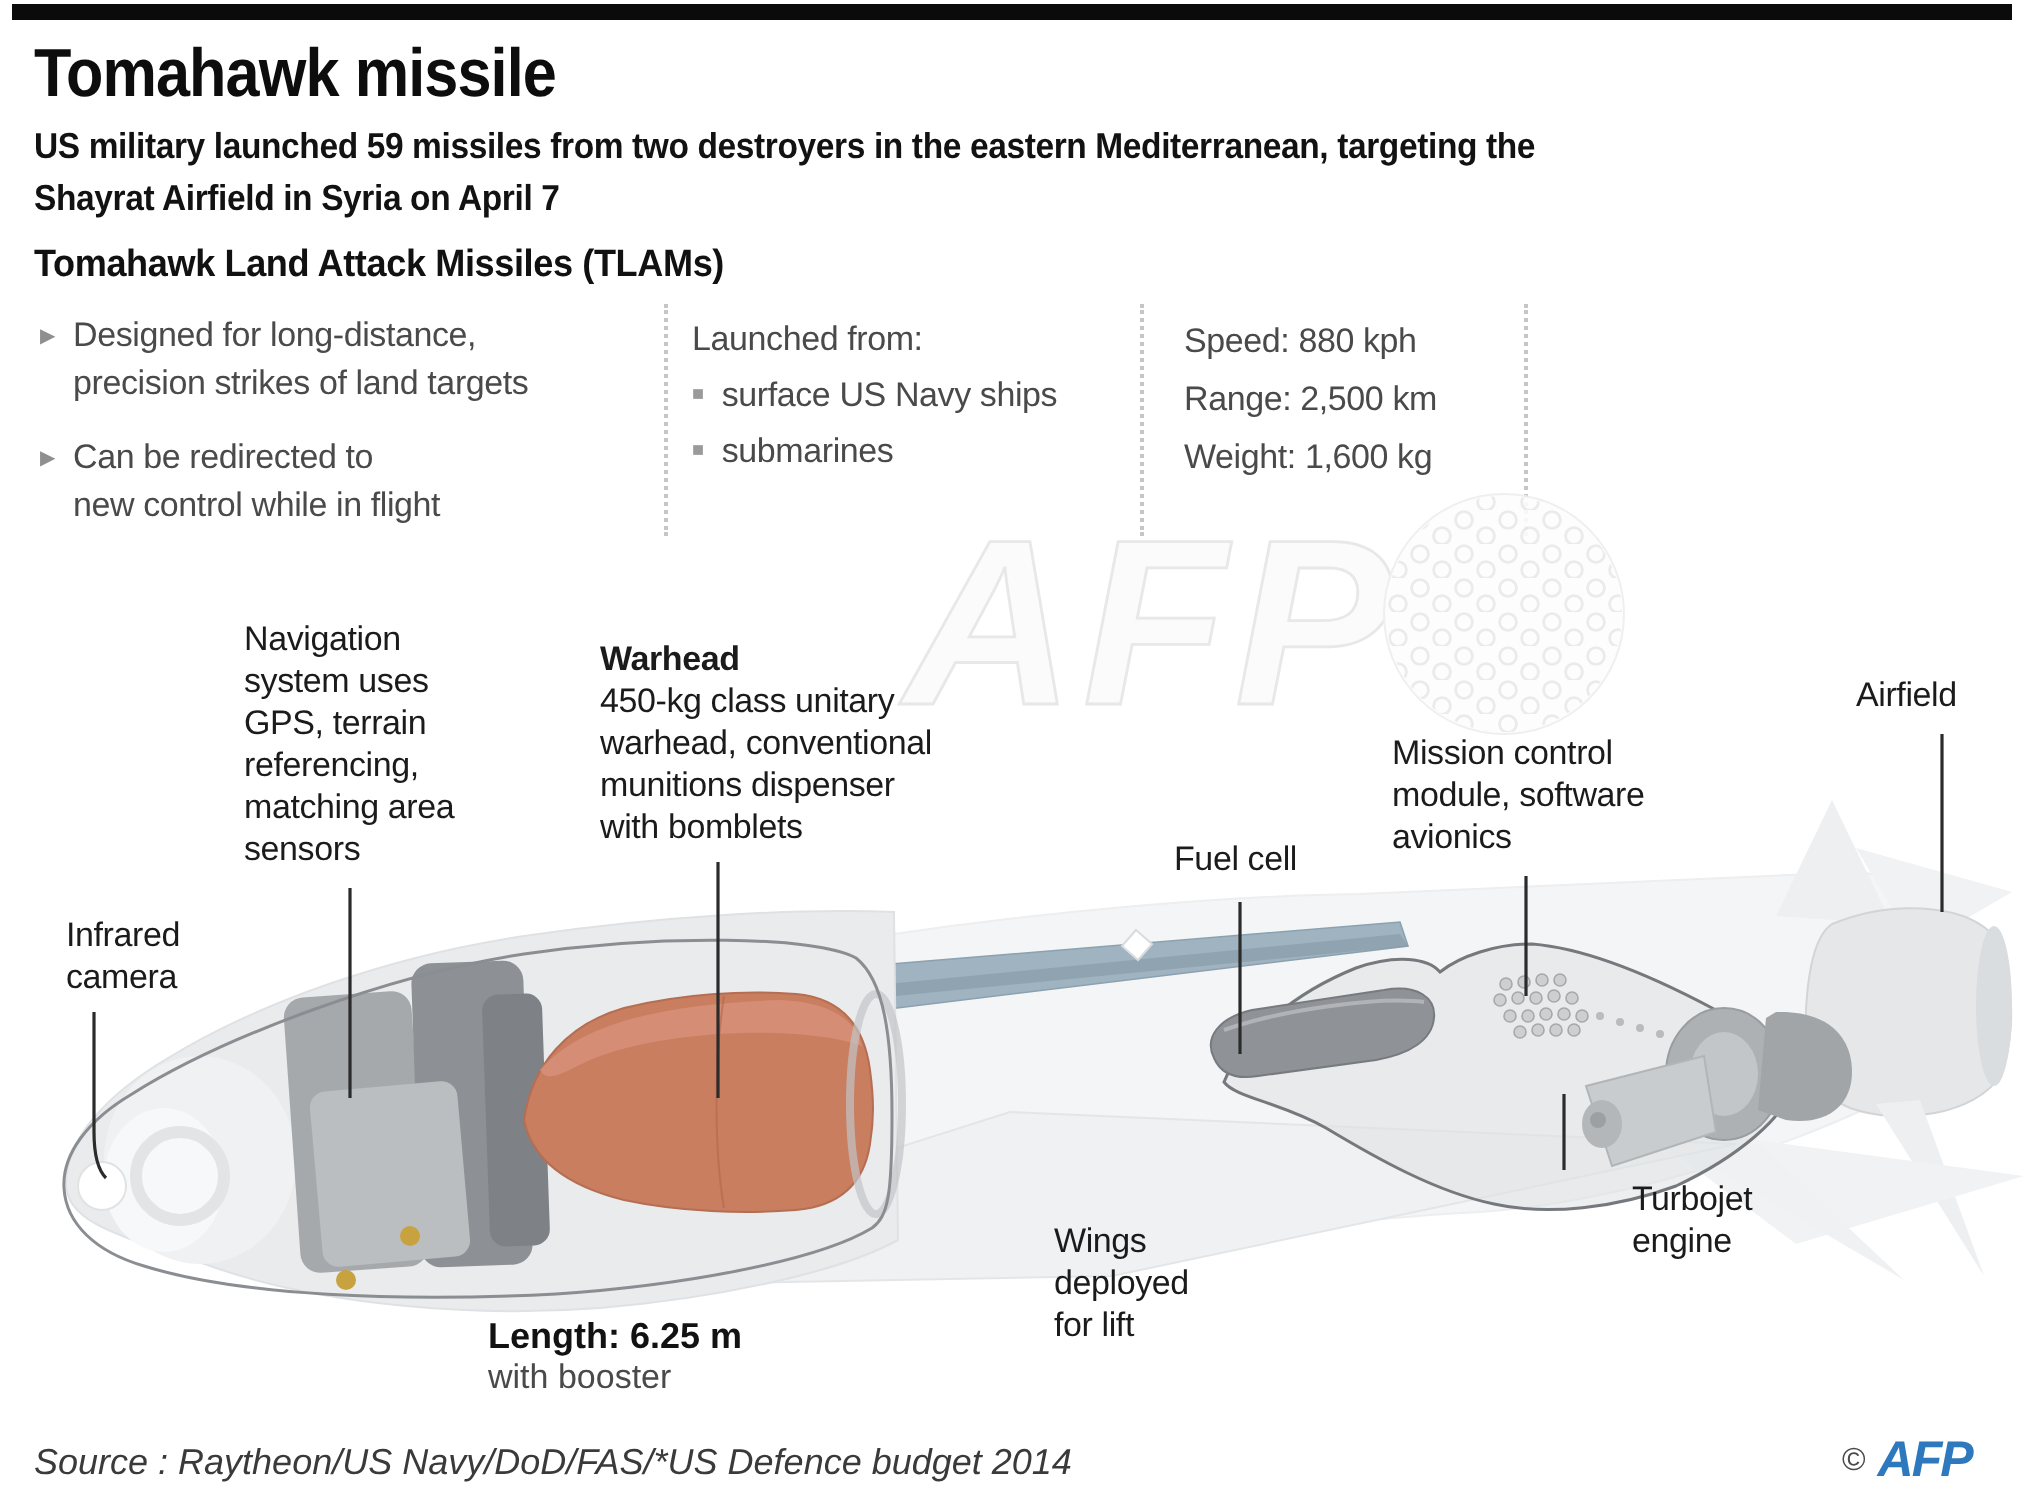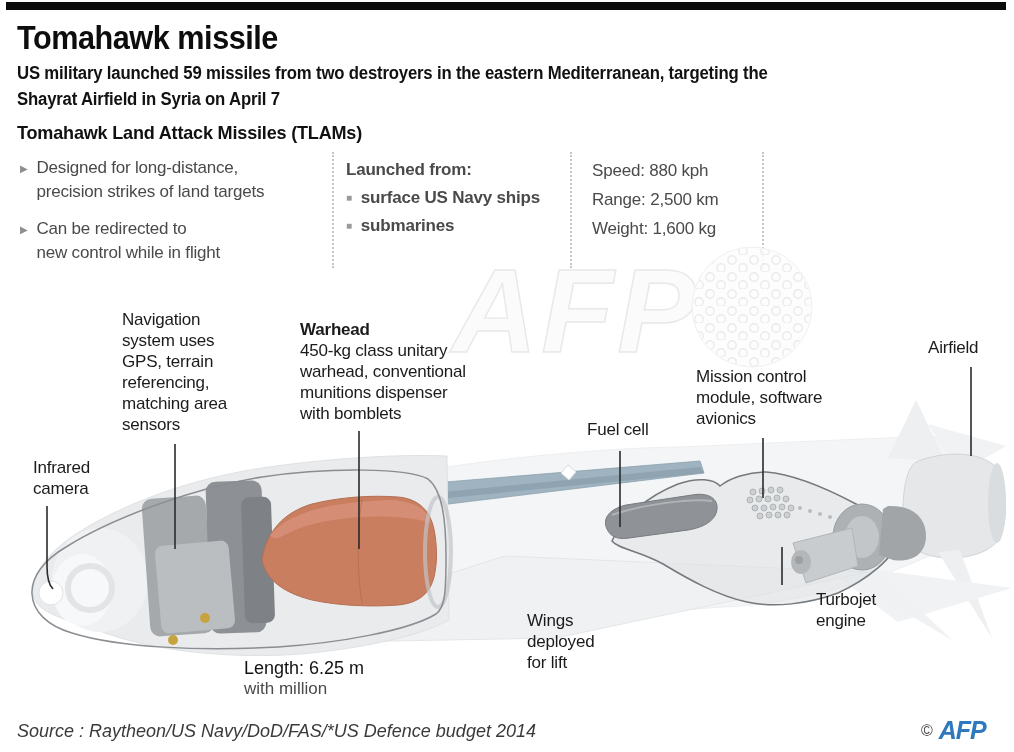--- a/index.html
+++ b/index.html
@@ -18,21 +18,21 @@
   .facts{font-size:17px;color:#4a4a4a;letter-spacing:-.2px;}
   .bullet-item{display:flex;margin-bottom:13px;line-height:24px;}
   .tri{color:#8f8f8f;font-size:10px;line-height:24px;margin-right:9px;margin-top:1px;}
   .sq{color:#9a9a9a;font-size:10px;line-height:28px;margin-right:9px;}
   .lf-item{display:flex;line-height:28px;}
   .spec-line{line-height:29px;white-space:nowrap;}
   .dotsep{width:0;border-left:2px dotted #c6c6c6;height:116px;top:152px;}
   .lbl{font-size:17px;line-height:21px;color:#1b1b1b;white-space:pre-line;letter-spacing:-.2px;}
   .lbl-bold{font-weight:700;}
   .lbl-center{text-align:left;}
-  .length-main{font-size:18px;font-weight:400;color:#121212;white-space:nowrap;}
+  .length-main{font-size:18px;font-weight:700;color:#121212;white-space:nowrap;}
   .length-sub{font-size:17px;color:#4a4a4a;white-space:nowrap;}
   .source{left:17px;top:721px;font-size:18px;font-style:italic;color:#3a3a3a;white-space:nowrap;}
   .afplogo{left:921px;top:716px;display:flex;align-items:center;}
   .afplogo .c{font-size:16px;color:#4a4a4a;margin-right:6px;}
   .afplogo .afp{font-size:25px;font-weight:800;font-style:italic;color:#2e79bd;letter-spacing:-1px;}
   svg{position:absolute;left:0;top:0;}
 </style>
 </head>
 <body>
 
@@ -53,21 +53,21 @@
     </div>
     <div class="bullet-item">
       <span class="tri">▶</span>
       <span style="white-space:pre-line">Can be redirected to
 new control while in flight</span>
     </div>
   </div>
 
   <div class="abs dotsep" style="left:332px;"></div>
 
-  <div class="abs facts" style="left:346px;top:156px;width:215px;font-weight:bold;">
+  <div class="abs facts" style="left:346px;top:156px;width:215px;">
     <div class="spec-line" style="line-height:28px;">Launched from:</div>
     <div class="lf-item">
       <span class="sq">■</span>
       <span>surface US Navy ships</span>
     </div>
     <div class="lf-item">
       <span class="sq">■</span>
       <span>submarines</span>
     </div>
   </div>
@@ -234,21 +234,21 @@
 module, software
 avionics</div>
   <div class="abs lbl" style="left:928px;top:337px;">Airfield</div>
   <div class="abs lbl" style="left:776px;top:589px;margin-left:40px;">Turbojet
 engine</div>
   <div class="abs lbl" style="left:527px;top:610px;">Wings
 deployed
 for lift</div>
   <div class="abs" style="left:244px;top:658px;">
     <div class="length-main">Length: 6.25 m</div>
-    <div class="length-sub">with million</div>
+    <div class="length-sub">with booster</div>
   </div>
 
   <div class="abs source">Source : Raytheon/US Navy/DoD/FAS/*US Defence budget 2014</div>
   <div class="abs afplogo">
     <span class="c">©</span>
     <span class="afp">AFP</span>
   </div>
 
 </div>
 

